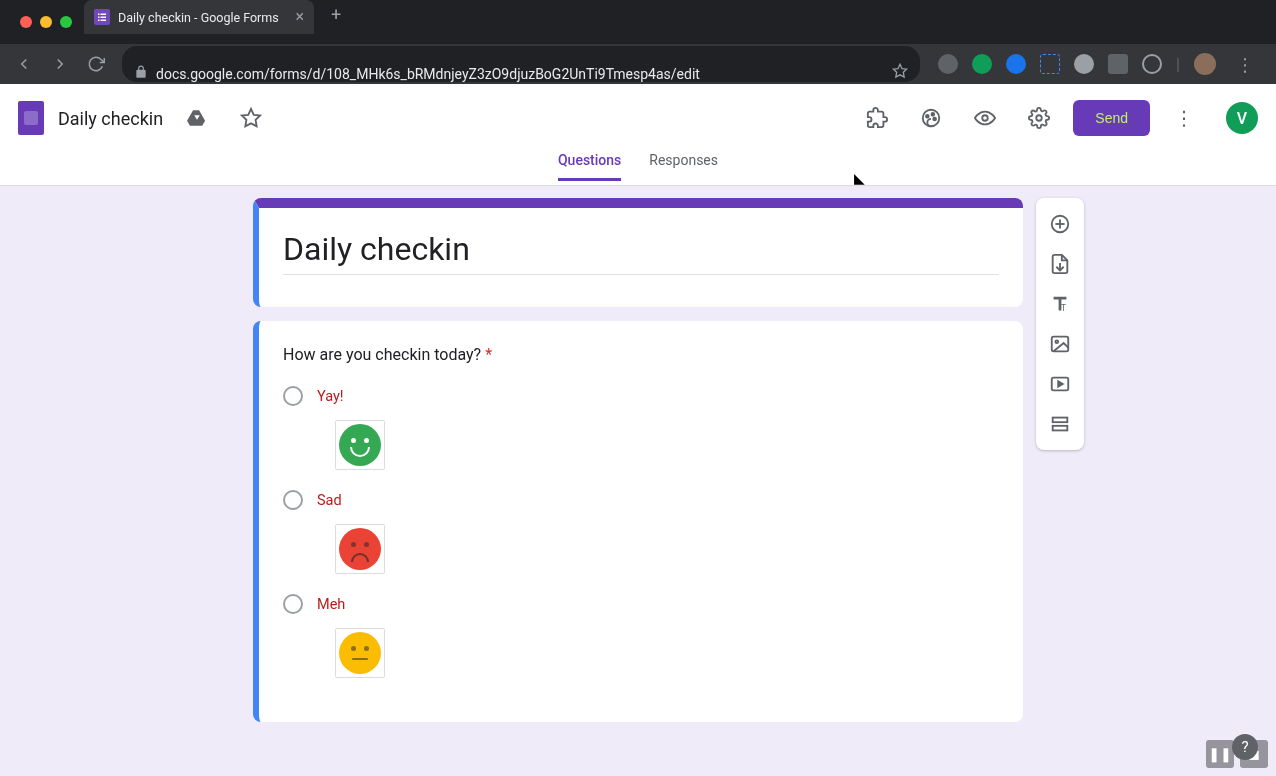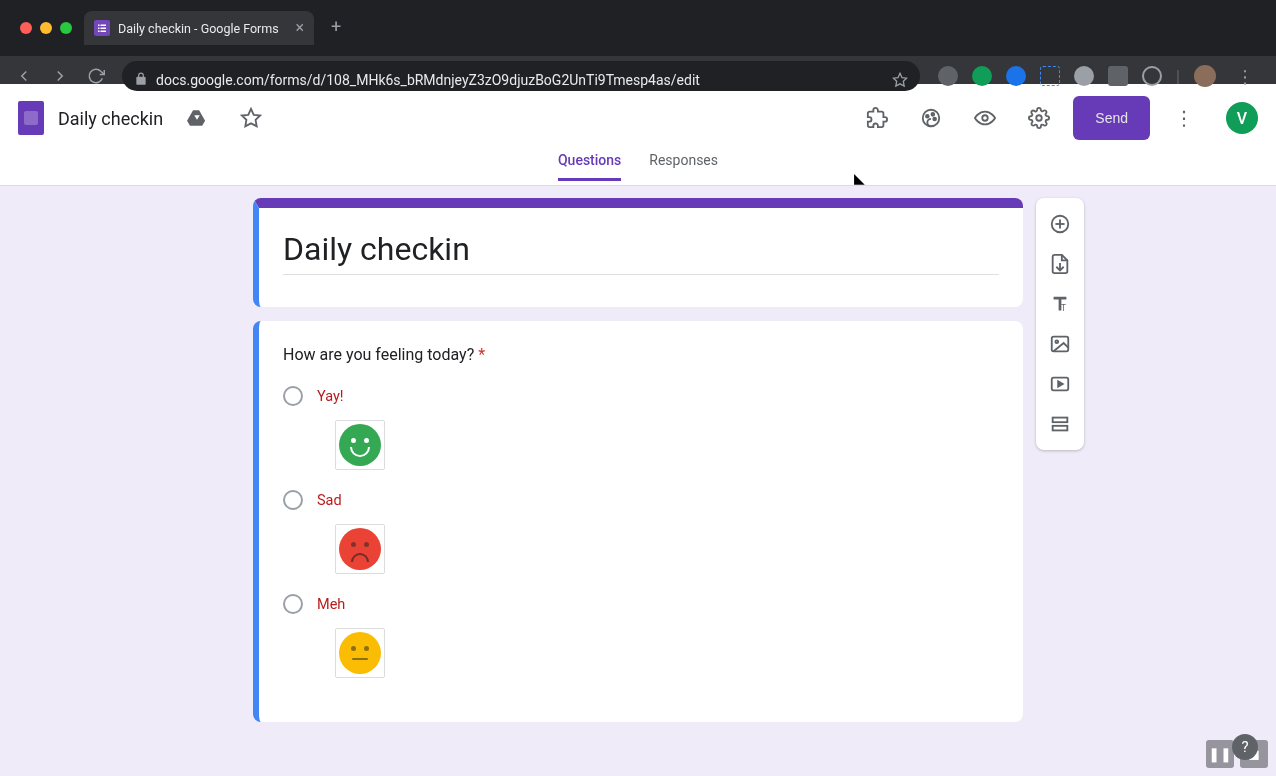--- a/index.html
+++ b/index.html
@@ -1,50 +1,50 @@
 <!DOCTYPE html>
 <html><head>
 <meta charset="utf-8">
 <style>
   * { margin: 0; padding: 0; box-sizing: border-box; }
   body { font-family: 'Google Sans', Roboto, Arial, sans-serif; width: 1276px; height: 776px; overflow: hidden; background: #fff; }
 
   
   .browser-top { background: #202124; height: 84px; }
-  .tab-strip { height: 56px; display: flex; align-items: center; padding-left: 8px; }
+  .tab-strip { height: 44px; display: flex; align-items: flex-start; padding-left: 8px; }
   .traffic-lights { display: flex; gap: 8px; align-items: center; padding: 0 12px; height: 44px; }
   .tl { width: 12px; height: 12px; border-radius: 50%; }
   .tl-red { background: #ff5f57; }
   .tl-yellow { background: #febc2e; }
   .tl-green { background: #28c840; }
   .tab { background: #35363a; color: #e8eaed; height: 34px; border-radius: 8px 8px 0 0; display: flex; align-items: center; padding: 0 10px; gap: 8px; font-size: 12.5px; width: 230px; }
   .tab-favicon { width: 16px; height: 16px; background: #7248b9; border-radius: 2px; display: flex; align-items: center; justify-content: center; }
   .tab-favicon svg { width: 12px; height: 12px; }
   .tab-close { margin-left: auto; color: #9aa0a6; cursor: pointer; font-size: 16px; line-height: 1; }
   .tab-new { width: 28px; height: 28px; display: flex; align-items: center; justify-content: center; color: #9aa0a6; margin-left: 8px; margin-bottom: 3px; font-size: 18px; cursor: pointer; }
   .addr-bar { height: 40px; display: flex; align-items: center; padding: 0 8px; gap: 4px; background:#35363a; }
   .nav-btn { width: 32px; height: 32px; display: flex; align-items: center; justify-content: center; color: #9aa0a6; cursor: pointer; border-radius: 50%; }
   .nav-btn svg { width: 18px; height: 18px; }
-  .url-box { flex: 1; height: 30px; background: #202124; border-radius: 15px; display: flex; align-items: flex-start; padding: 11px 12px; gap: 8px; color: #e8eaed; font-size: 14px; margin: 0 6px; }
+  .url-box { flex: 1; height: 36px; background: #202124; border-radius: 15px; display: flex; align-items: flex-end; padding: 0 12px; gap: 8px; color: #e8eaed; font-size: 14px; margin: 0 6px; }
   .url-box .lock { color: #9aa0a6; }
   .url-box .star { margin-left: auto; color: #9aa0a6; }
   .ext-icons { display: flex; gap: 14px; align-items: center; padding: 0 8px; }
   .ext-ic { width: 20px; height: 20px; border-radius: 50%; display:flex;align-items:center;justify-content:center; }
   .avatar-sm { width: 22px; height: 22px; border-radius: 50%; background: #8a6d5a; }
   .menu-dots { color:#9aa0a6; font-size:18px; padding:0 6px; cursor:pointer; }
 
   
   .app-header { height: 68px; display: flex; align-items: center; padding: 0 18px; gap: 14px; background:#fff; }
   .forms-logo { width: 26px; height: 34px; background: #673ab7; border-radius: 2px; position: relative; display:flex; align-items:center; justify-content:center; }
   .forms-logo::after { content: ''; width: 14px; height: 14px; border-radius:2px; background: rgba(255,255,255,0.25); position:absolute; left:6px; top:10px; }
   .form-name { font-size: 18px; color: #202124; font-weight: 400; }
   .hdr-ic { width: 40px; height: 40px; display: flex; align-items: center; justify-content: center; color: #5f6368; cursor: pointer; border-radius:50%; }
   .hdr-ic svg { width: 22px; height: 22px; }
   .hdr-spacer { flex: 1; }
-  .send-btn { background: #673ab7; color: #e5e5e5; border: none; height: 44px; padding: 0 22px; border-radius: 6px; font-size: 14px; font-weight: 500; cursor: pointer; }
+  .send-btn { background: #673ab7; color: #bef264; border: none; height: 36px; padding: 0 22px; border-radius: 6px; font-size: 14px; font-weight: 500; cursor: pointer; }
   .avatar-btn { width: 32px; height: 32px; border-radius: 50%; background: #0f9d58; color: #fff; display: flex; align-items: center; justify-content: center; font-weight: 500; margin-left: 8px; cursor:pointer; }
 
   
   .form-tabs { height: 34px; display: flex; justify-content: center; gap: 28px; border-bottom: 1px solid #dadce0; font-size: 14px; align-items: flex-start; }
   .form-tab { color: #5f6368; cursor: pointer; padding-bottom: 10px; }
   .form-tab.active { color: #673ab7; font-weight: 500; border-bottom: 3px solid #673ab7; }
 
   
   .canvas { background: #f0ebf8; height: calc(776px - 84px - 68px - 34px); position: relative; overflow: hidden; }
   .form-wrap { width: 770px; margin: 12px auto 0; }
@@ -203,21 +203,21 @@
 
 <div class="cursor-ptr">◣</div>
 
 <div class="canvas">
   <div class="form-wrap">
     <div class="title-card">
       <h1>Daily checkin</h1>
     </div>
     <div class="q-card">
       <div class="q-title">
-        <span>How are you feeling today?</span><span class="req-star">*</span>
+        <span>How are you checkin today?</span><span class="req-star">*</span>
       </div>
 
       <div class="opt">
         <div class="opt-row">
           <div class="radio"></div>
           <span class="opt-label">Yay!</span>
         </div>
         <div class="opt-img">
           <div class="face face-green">
               <div class="eye l"></div>

